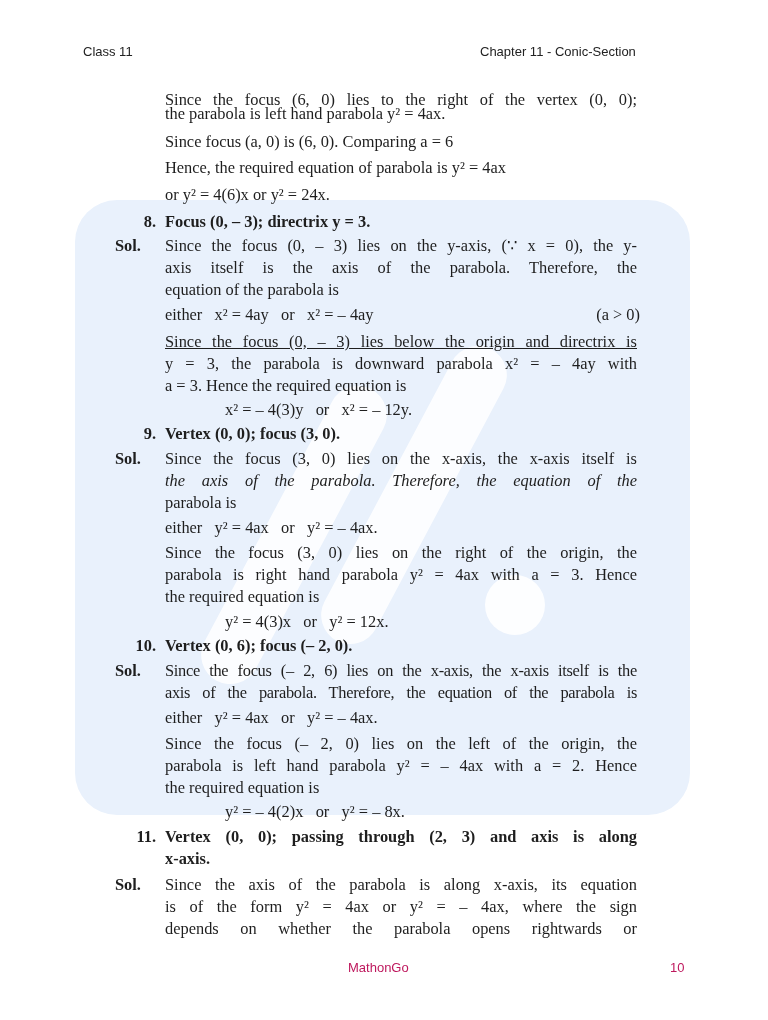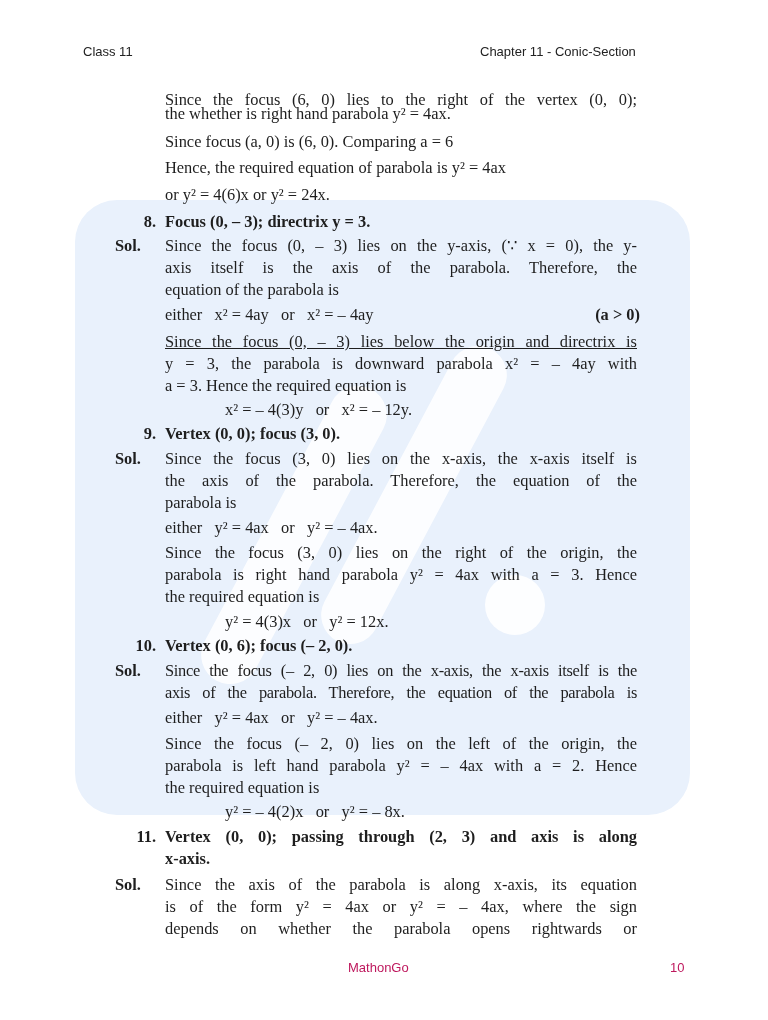--- a/index.html
+++ b/index.html
@@ -36,54 +36,54 @@
 
 <div class="wm-box">
   <div class="wm-slash" style="left:190px; top:170px;"></div>
   <div class="wm-slash" style="left:310px; top:130px;"></div>
   <div class="wm-dot" style="left:410px; top:375px;"></div>
 </div>
 
 <div class="content">
 
   <div class="line just" style="left:165px; top:90px;">Since the focus (6, 0) lies to the right of the vertex (0, 0);</div>
-  <div class="line" style="left:165px; top:104px;">the whether is right hand parabola y² = 4ax.</div>
+  <div class="line" style="left:165px; top:104px;">the parabola is left hand parabola y² = 4ax.</div>
   <div class="line" style="left:165px; top:132px;">Since focus (a, 0) is (6, 0). Comparing a = 6</div>
   <div class="line" style="left:165px; top:158px;">Hence, the required equation of parabola is y² = 4ax</div>
   <div class="line" style="left:165px; top:185px;">or  y² = 4(6)x      or      y² = 24x.</div>
 
   <div class="num" style="left:112px; top:212px;">8.</div>
   <div class="line q" style="left:165px; top:212px;">Focus (0, – 3); directrix y = 3.</div>
   <div class="sol" style="top:236px;">Sol.</div>
   <div class="line just" style="left:165px; top:236px;">Since the focus (0, – 3) lies on the y-axis, (∵ x = 0), the y-</div>
   <div class="line just" style="left:165px; top:258px;">axis itself is the axis of the parabola. Therefore, the</div>
   <div class="line" style="left:165px; top:280px;">equation of the parabola is</div>
   <div class="line" style="left:165px; top:305px; white-space:pre;">either   x² = 4ay   or   x² = – 4ay</div>
-  <div class="rightlab" style="top:305px;font-weight:bold;">(a &gt; 0)</div>
+  <div class="rightlab" style="top:305px;">(a &gt; 0)</div>
   <div class="line just" style="left:165px; top:332px;text-decoration:underline;">Since the focus (0, – 3) lies below the origin and directrix is</div>
   <div class="line just" style="left:165px; top:354px;">y = 3, the parabola is downward parabola x² = – 4ay with</div>
   <div class="line" style="left:165px; top:376px;">a = 3. Hence the required equation is</div>
   <div class="line" style="left:225px; top:400px; white-space:pre;">x² = – 4(3)y   or   x² = – 12y.</div>
 
   <div class="num" style="left:112px; top:424px;">9.</div>
   <div class="line q" style="left:165px; top:424px;">Vertex (0, 0); focus (3, 0).</div>
   <div class="sol" style="top:449px;">Sol.</div>
   <div class="line just" style="left:165px; top:449px;">Since the focus (3, 0) lies on the x-axis, the x-axis itself is</div>
-  <div class="line just" style="left:165px; top:471px;">the axis of the parabola. Therefore, the equation of the</div>
+  <div class="line just" style="left:165px; top:471px;font-style:italic;">the axis of the parabola. Therefore, the equation of the</div>
   <div class="line" style="left:165px; top:493px;">parabola is</div>
   <div class="line" style="left:165px; top:518px; white-space:pre;">either   y² = 4ax   or   y² = – 4ax.</div>
   <div class="line just" style="left:165px; top:543px;">Since the focus (3, 0) lies on the right of the origin, the</div>
   <div class="line just" style="left:165px; top:565px;">parabola is right hand parabola y² = 4ax with a = 3. Hence</div>
   <div class="line" style="left:165px; top:587px;">the required equation is</div>
   <div class="line" style="left:225px; top:612px; white-space:pre;">y² = 4(3)x   or   y² = 12x.</div>
 
   <div class="num" style="left:112px; top:636px;">10.</div>
   <div class="line q" style="left:165px; top:636px;">Vertex (0, 6); focus (– 2, 0).</div>
   <div class="sol" style="top:661px;">Sol.</div>
-  <div class="line just" style="left:165px; top:661px; letter-spacing:-0.3px;">Since the focus (– 2, 0) lies on the x-axis, the x-axis itself is the</div>
+  <div class="line just" style="left:165px; top:661px; letter-spacing:-0.3px;">Since the focus (– 2, 6) lies on the x-axis, the x-axis itself is the</div>
   <div class="line just" style="left:165px; top:683px; letter-spacing:-0.3px;">axis of the parabola. Therefore, the equation of the parabola is</div>
   <div class="line" style="left:165px; top:708px; white-space:pre;">either   y² = 4ax   or   y² = – 4ax.</div>
   <div class="line just" style="left:165px; top:734px;">Since the focus (– 2, 0) lies on the left of the origin, the</div>
   <div class="line just" style="left:165px; top:756px;">parabola is left hand parabola y² = – 4ax with a = 2. Hence</div>
   <div class="line" style="left:165px; top:778px;">the required equation is</div>
   <div class="line" style="left:225px; top:802px; white-space:pre;">y² = – 4(2)x   or   y² = – 8x.</div>
 
   <div class="num" style="left:112px; top:827px;">11.</div>
   <div class="line q just" style="left:165px; top:827px;">Vertex (0, 0); passing through (2, 3) and axis is along</div>
   <div class="line q" style="left:165px; top:849px;">x-axis.</div>

